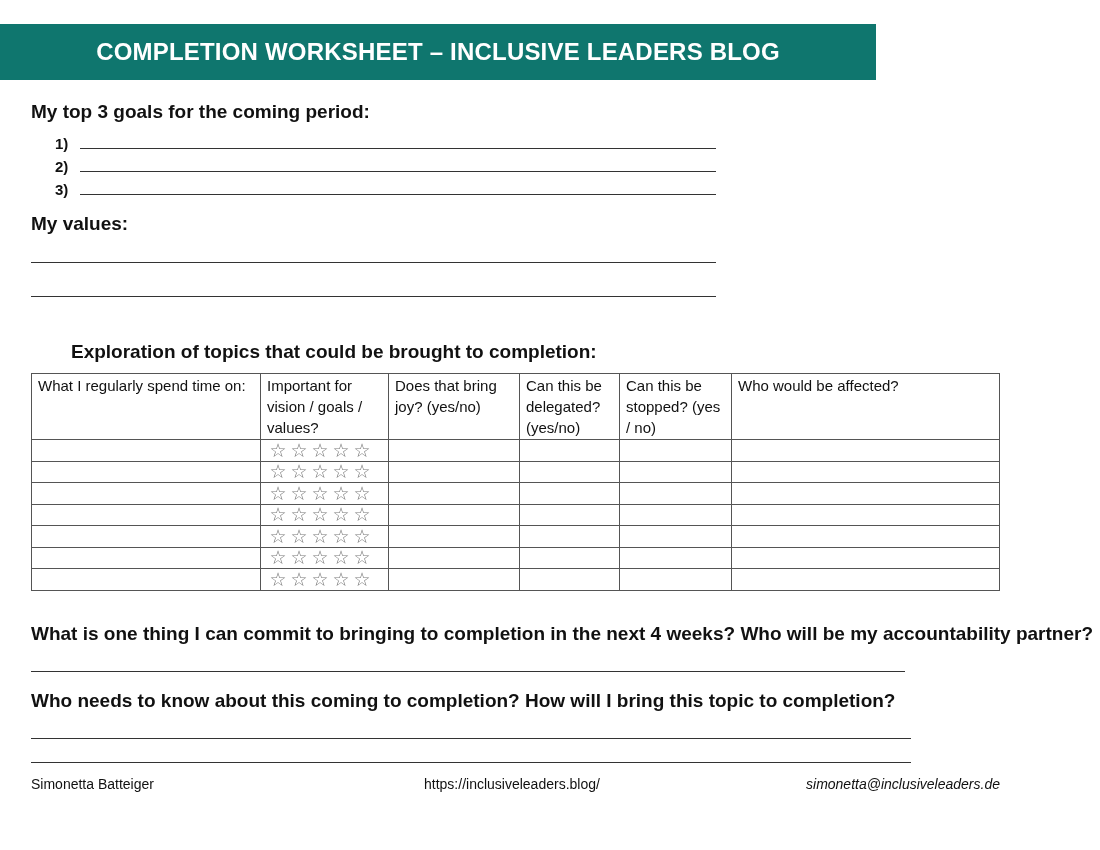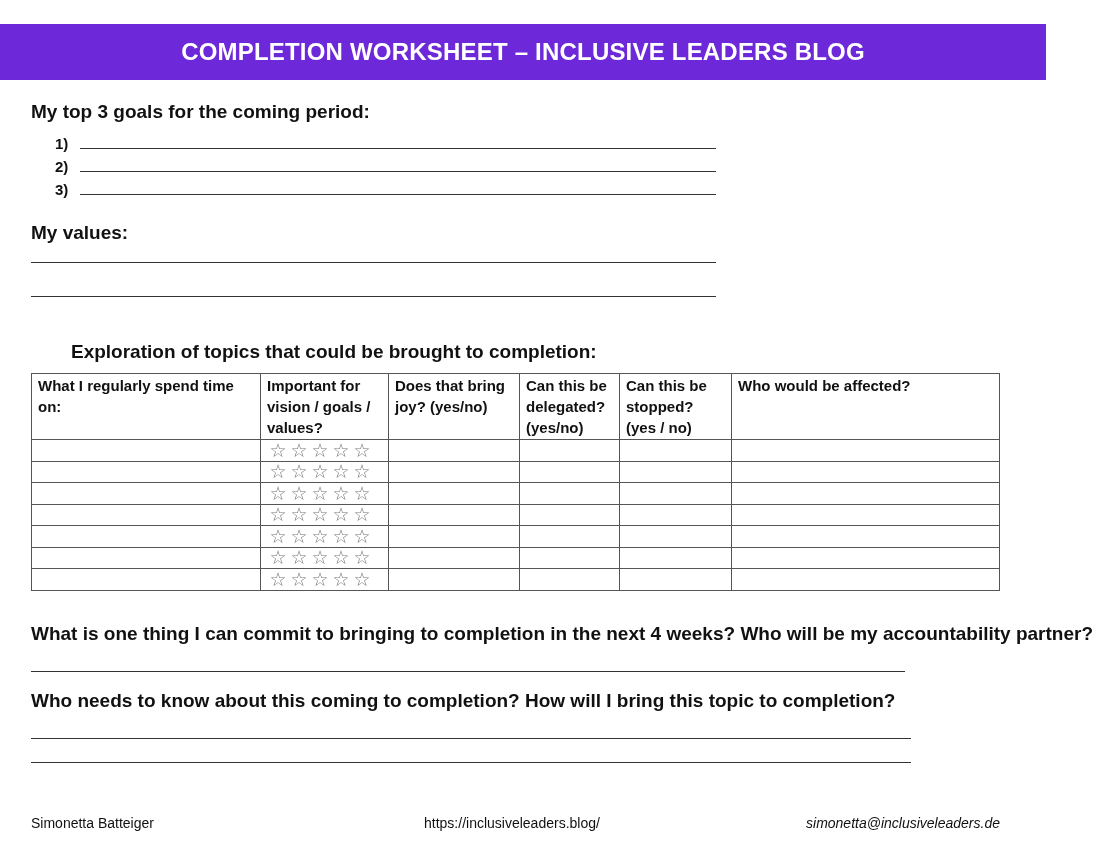--- a/index.html
+++ b/index.html
@@ -1,33 +1,33 @@
 <!DOCTYPE html>
 <html><head>
 <meta charset="utf-8">
 <style>
   html, body { margin:0; padding:0; background:#ffffff; }
   body { width:1100px; height:850px; position:relative; overflow:hidden;
          font-family:"Liberation Sans", "DejaVu Sans", sans-serif; color:#111; }
-  .banner { position:absolute; left:0; top:24px; width:1046px; height:56px;
-            background:#6d28d9; display:flex; align-items:center; justify-content:center; }
+  .banner { position:absolute; left:0; top:24px; width:876px; height:56px;
+            background:#0f766e; display:flex; align-items:center; justify-content:center; }
   .banner-title { color:#ffffff; font-weight:bold; font-size:24px; letter-spacing:0.2px; }
   .heading { position:absolute; left:31px; font-weight:bold; font-size:19px; white-space:nowrap; }
   .goal-row { position:absolute; left:55px; display:flex; align-items:flex-end; font-weight:bold; font-size:15px; }
   .goal-num { width:25px; }
   .goal-line { width:636px; border-bottom:1px solid #333; height:14px; margin-bottom:3px; }
   .fill-line { position:absolute; left:31px; border-bottom:1px solid #333; height:0; }
   table.topics { position:absolute; left:31px; top:373px; border-collapse:collapse; table-layout:fixed; }
   table.topics th, table.topics td { border:1px solid #555; padding:0; }
-  table.topics th { text-align:left; vertical-align:top; font-weight:bold; font-size:15px;
+  table.topics th { text-align:left; vertical-align:top; font-weight:normal; font-size:15px;
                     line-height:21px; padding:1px 6px; height:60px; }
   table.topics td { height:20.5px; }
   .stars { display:flex; gap:1px; padding-left:7px; color:#777; font-size:19px; line-height:19px; }
   .star { display:inline-block; width:20px; text-align:center; }
-  .footer { position:absolute; top:815px; font-size:14px; white-space:nowrap; }
+  .footer { position:absolute; top:776px; font-size:14px; white-space:nowrap; }
 </style>
 </head>
 <body>
 
 <div class="banner">
   <span class="banner-title">COMPLETION WORKSHEET – INCLUSIVE LEADERS BLOG</span>
 </div>
 
 <div class="heading" style="top:101px;">My top 3 goals for the coming period:</div>
 
@@ -37,21 +37,21 @@
 </div>
 <div class="goal-row" style="top:157px;">
   <span class="goal-num">2)</span>
   <span class="goal-line"></span>
 </div>
 <div class="goal-row" style="top:180px;">
   <span class="goal-num">3)</span>
   <span class="goal-line"></span>
 </div>
 
-<div class="heading" style="top:213px;margin-top:9px;">My values:</div>
+<div class="heading" style="top:213px;">My values:</div>
 <div class="fill-line" style="top:262px; width:685px;"></div>
 <div class="fill-line" style="top:296px; width:685px;"></div>
 
 <div class="heading" style="top:341px;margin-left:40px;">Exploration of topics that could be brought to completion:</div>
 
 <table class="topics">
   <colgroup>
     <col style="width:229px">
       <col style="width:128px">
       <col style="width:131px">

